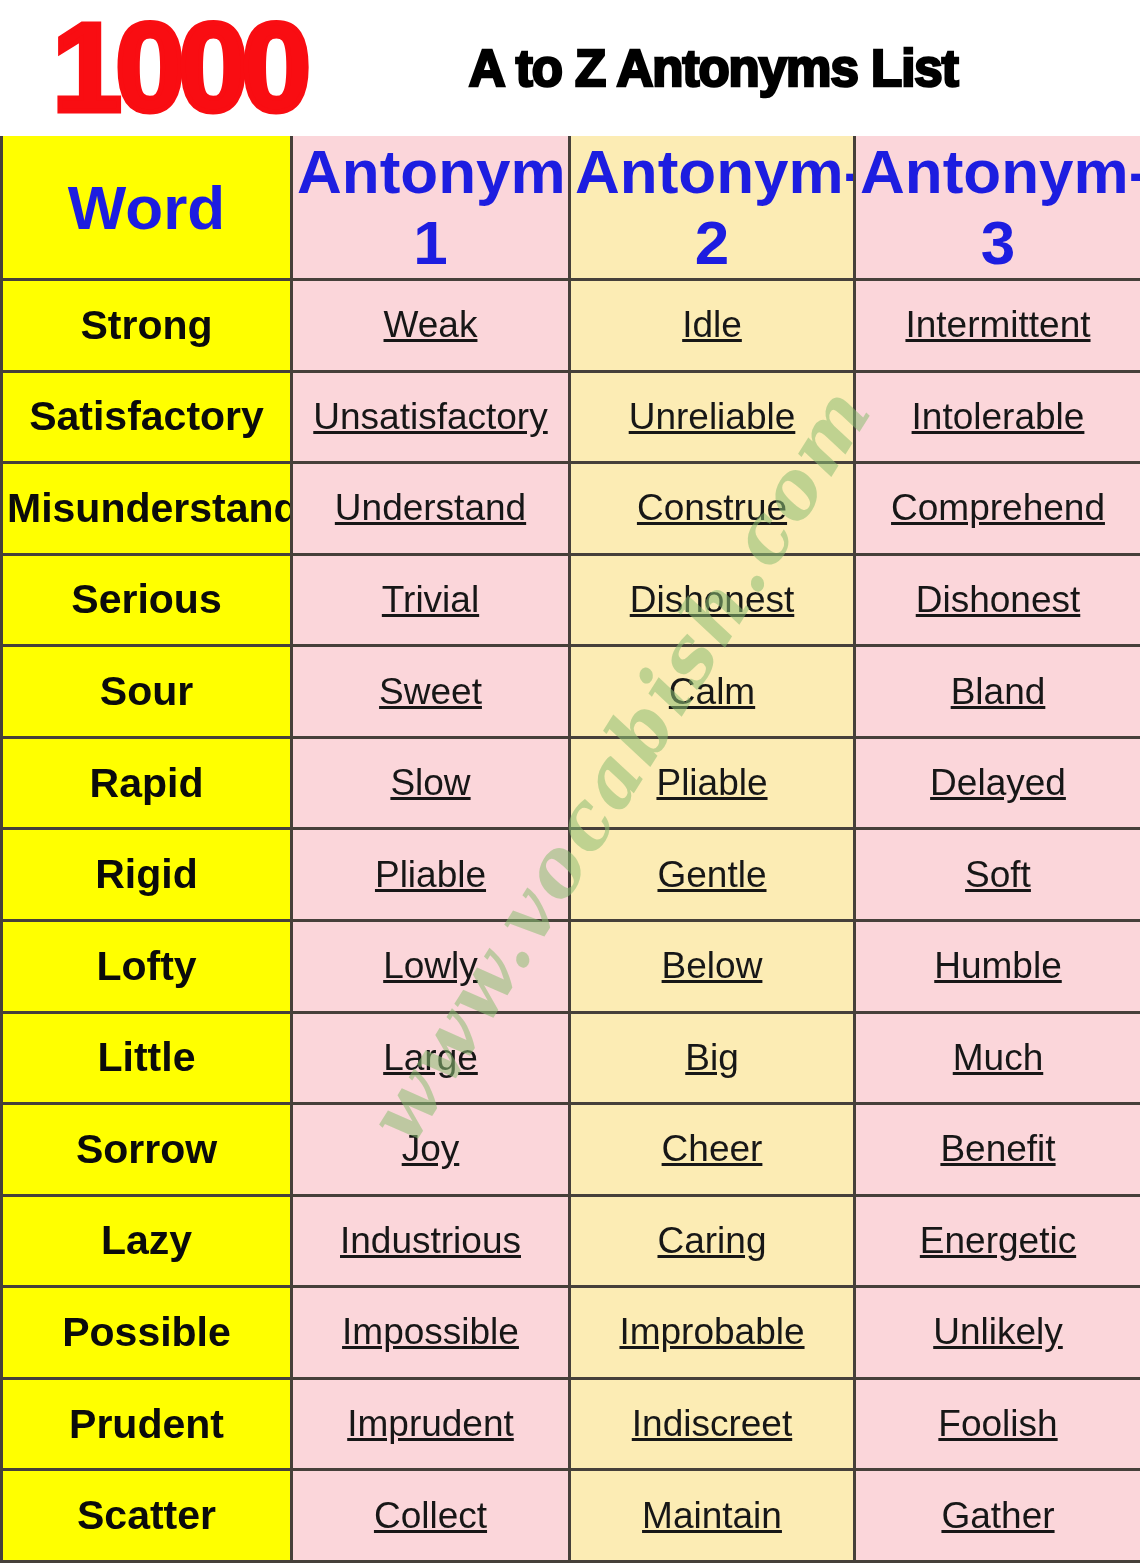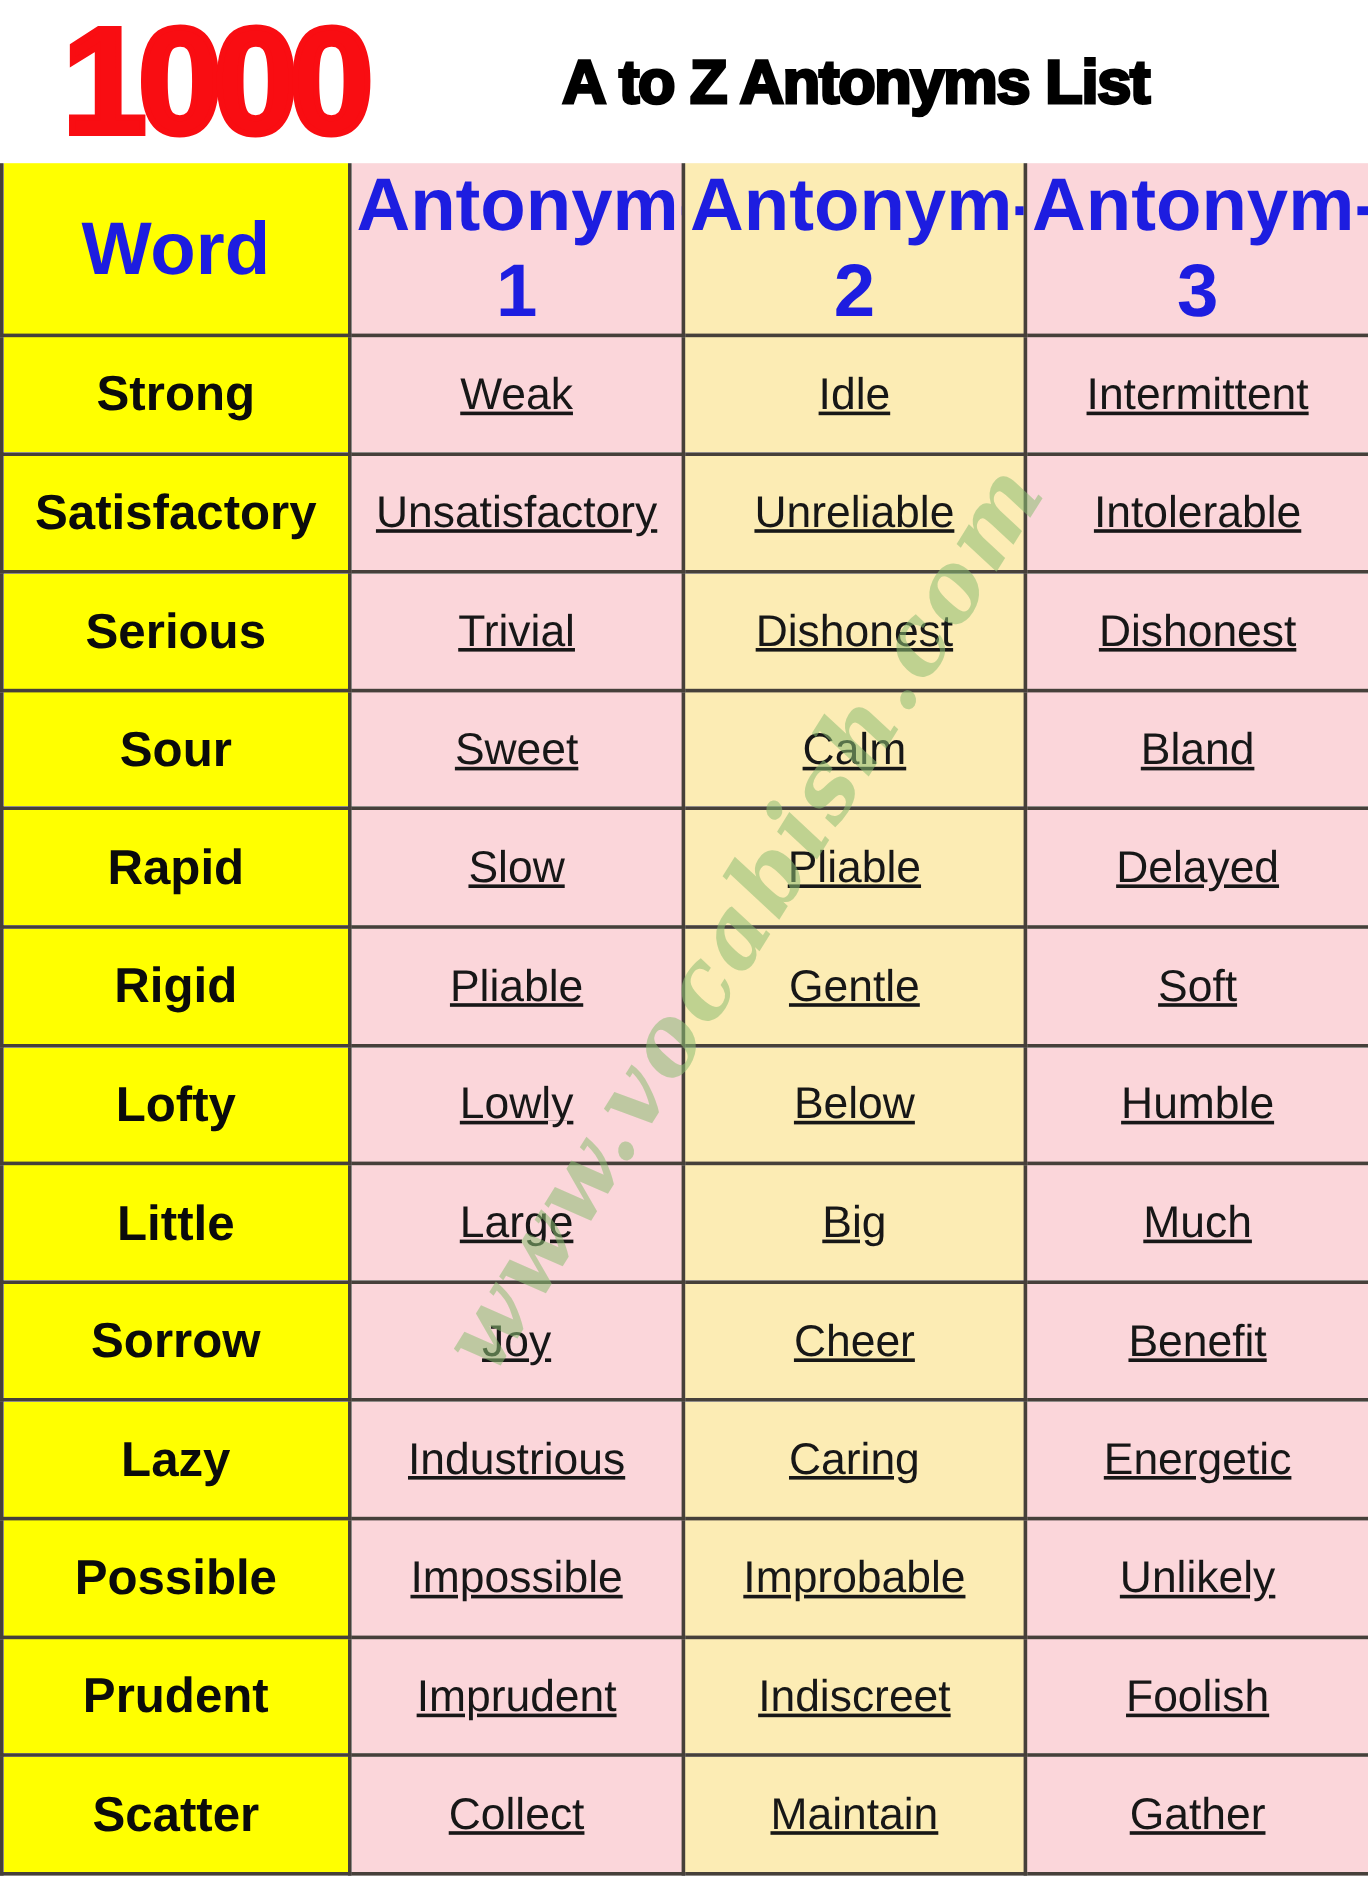--- a/index.html
+++ b/index.html
@@ -133,20 +133,26 @@
     <td class="antonym-cell bg-cream">Idle</td>
     <td class="antonym-cell bg-pink">Intermittent</td>
   </tr>
       <tr>
     <td class="word-cell bg-yellow">Satisfactory</td>
     <td class="antonym-cell bg-pink">Unsatisfactory</td>
     <td class="antonym-cell bg-cream">Unreliable</td>
     <td class="antonym-cell bg-pink">Intolerable</td>
   </tr>
       <tr>
+    <td class="word-cell bg-yellow">Misunderstand</td>
+    <td class="antonym-cell bg-pink">Understand</td>
+    <td class="antonym-cell bg-cream">Construe</td>
+    <td class="antonym-cell bg-pink">Comprehend</td>
+  </tr>
+      <tr>
     <td class="word-cell bg-yellow">Serious</td>
     <td class="antonym-cell bg-pink">Trivial</td>
     <td class="antonym-cell bg-cream">Dishonest</td>
     <td class="antonym-cell bg-pink">Dishonest</td>
   </tr>
       <tr>
     <td class="word-cell bg-yellow">Sour</td>
     <td class="antonym-cell bg-pink">Sweet</td>
     <td class="antonym-cell bg-cream">Calm</td>
     <td class="antonym-cell bg-pink">Bland</td>

